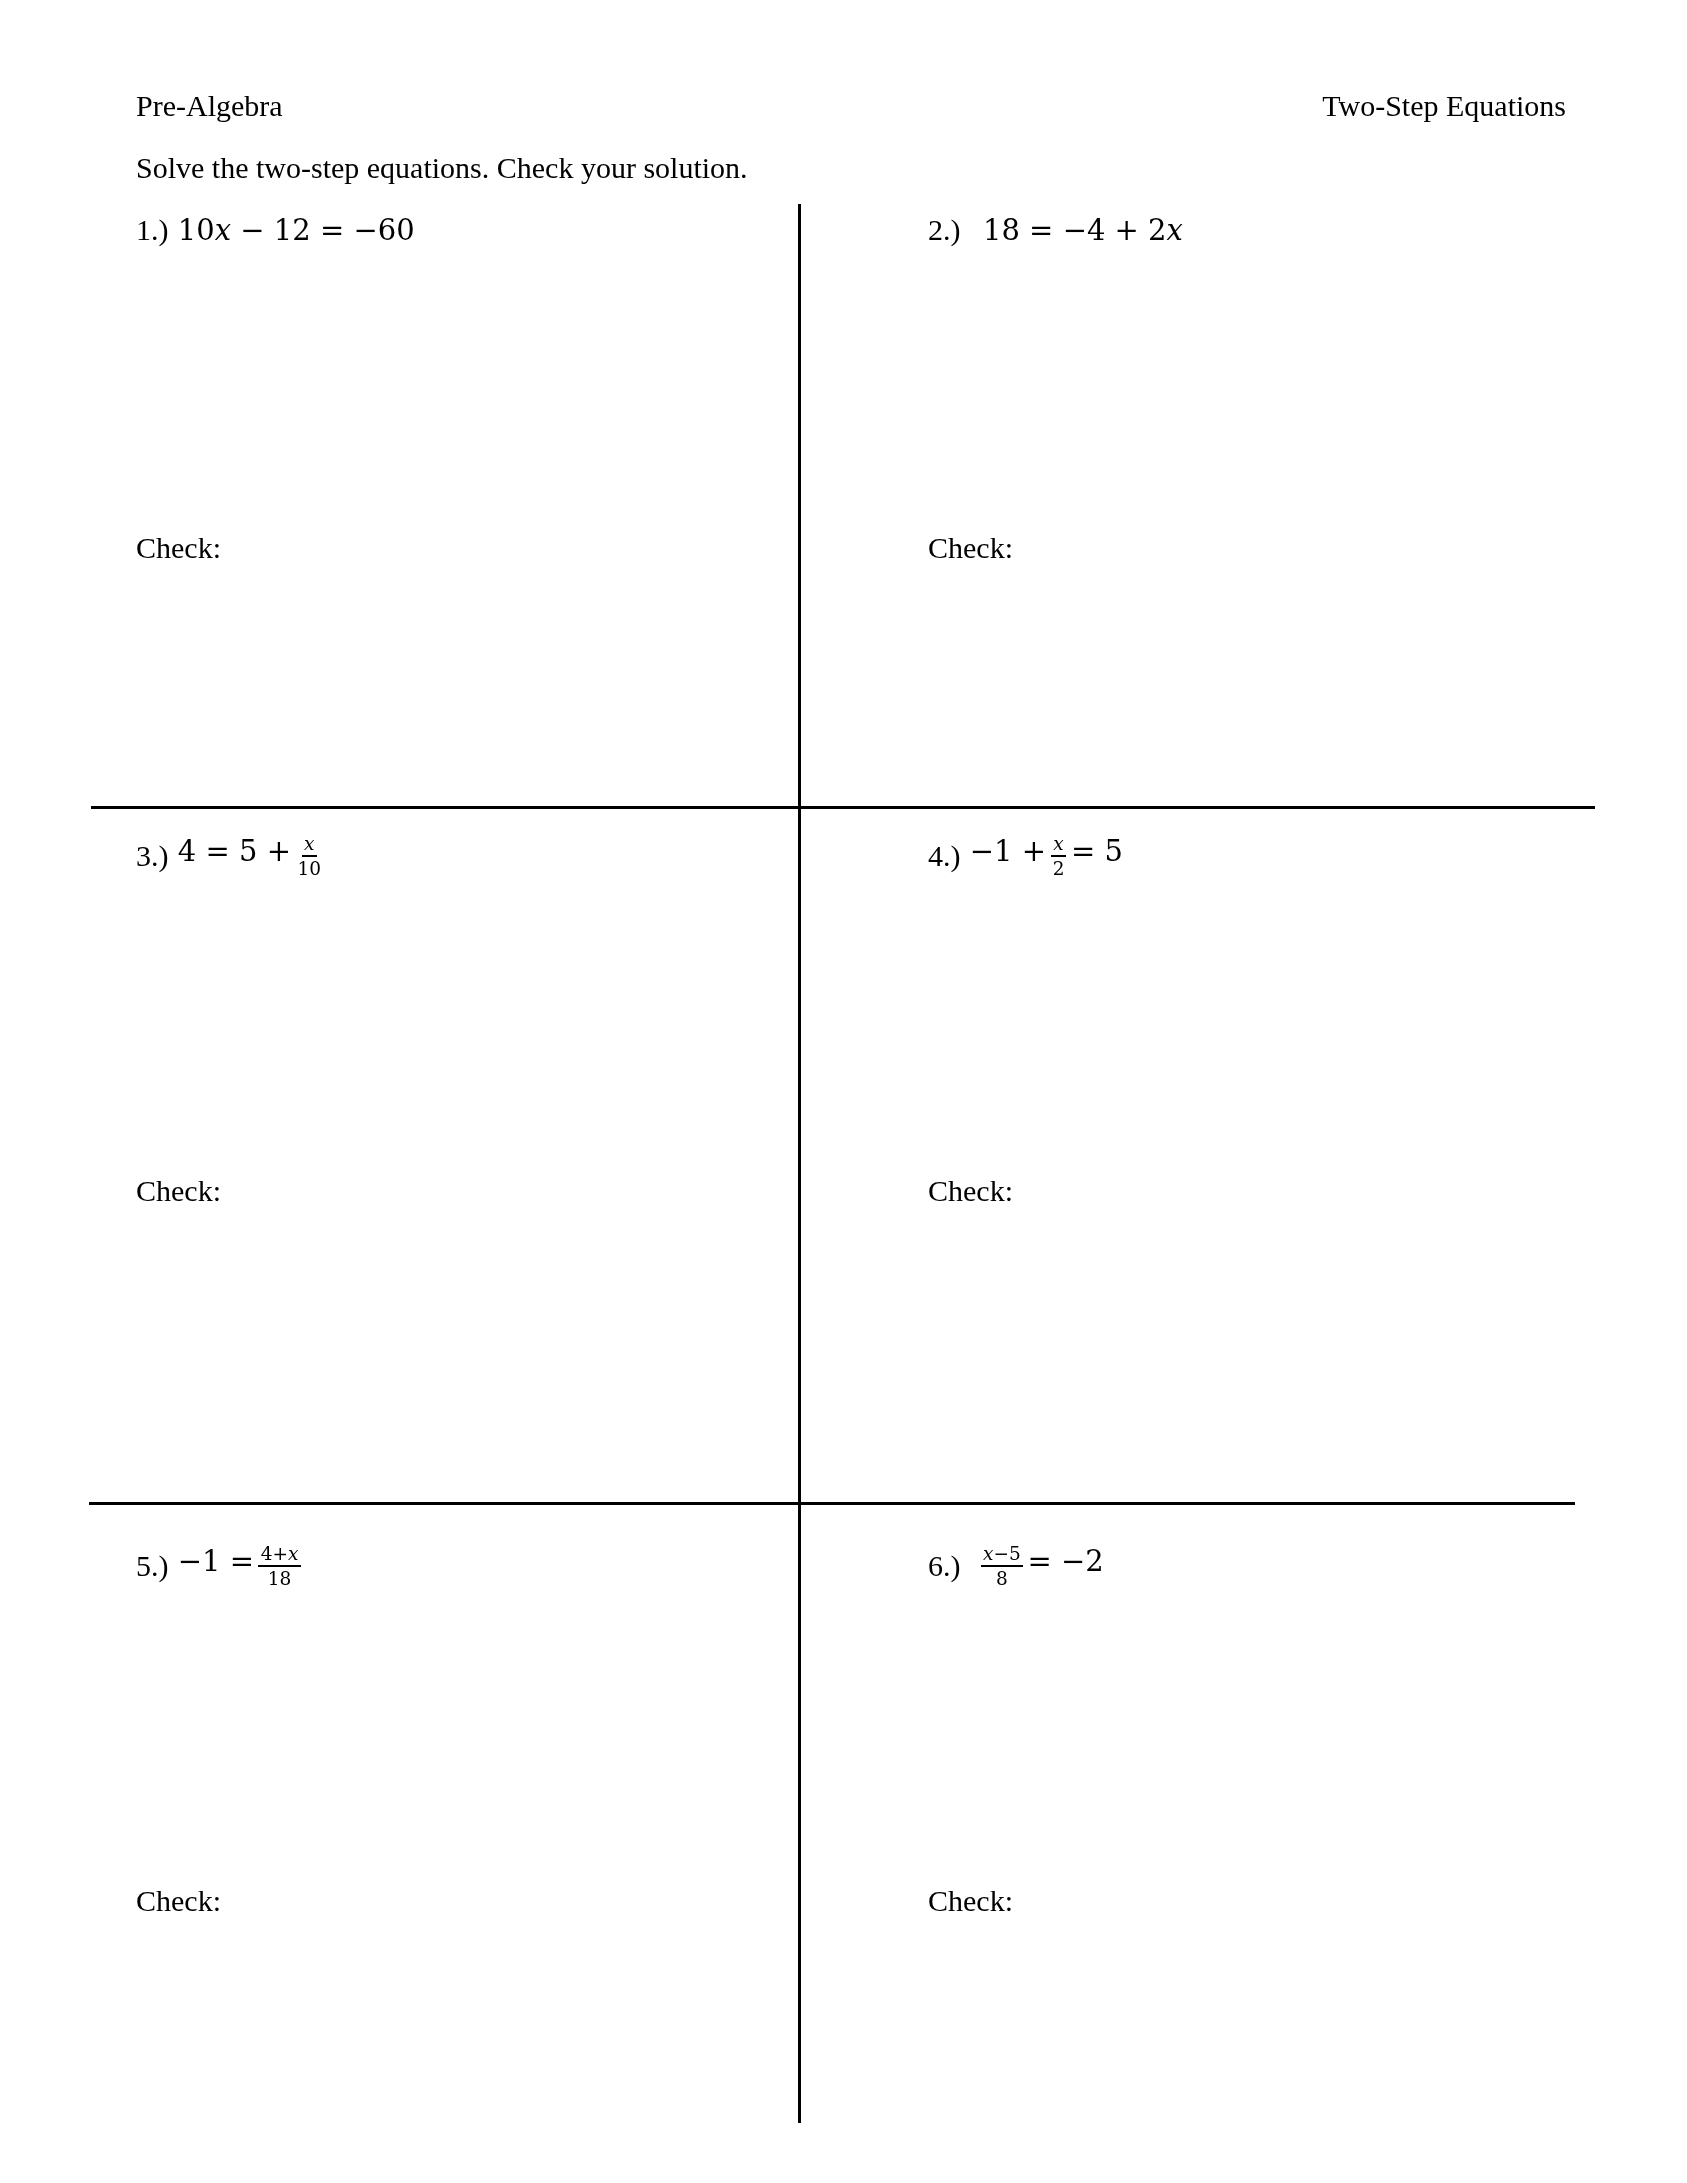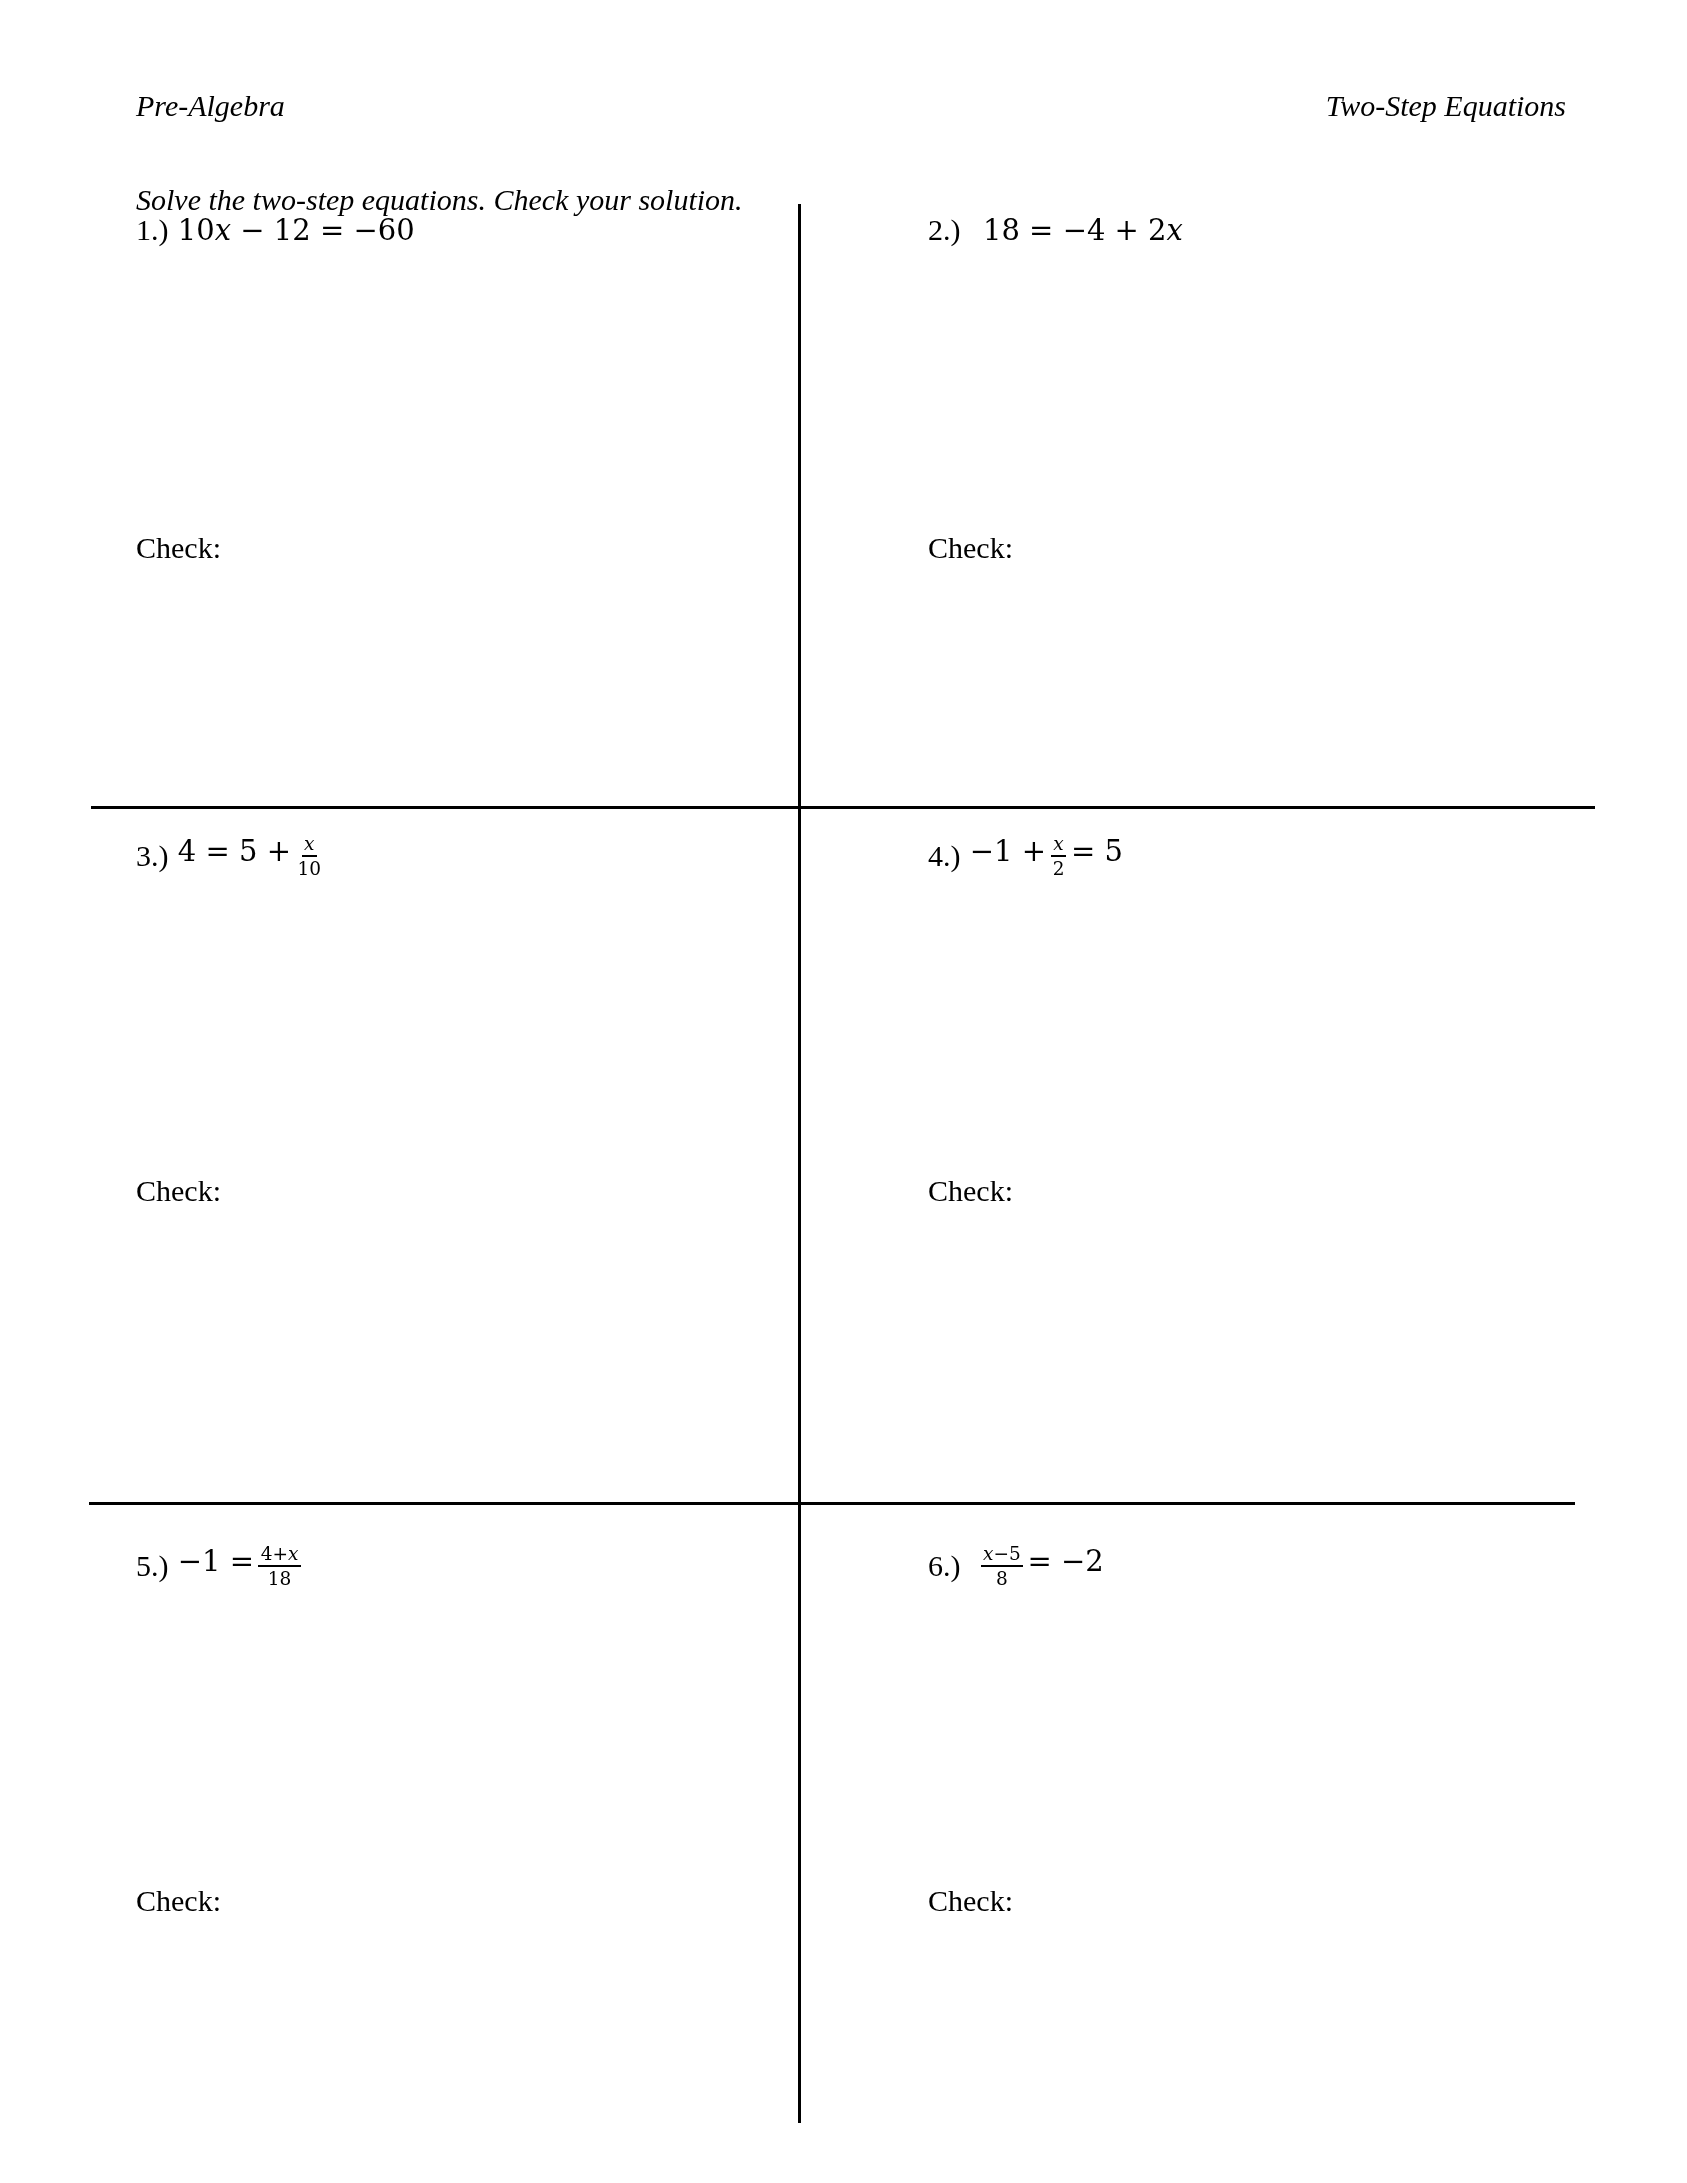--- a/index.html
+++ b/index.html
@@ -1,18 +1,18 @@
 <!DOCTYPE html>
 <html style="font-size:10.6px"><head>
   <meta charset="utf-8">
   <style>
     html, body { margin: 0; padding: 0; background: #ffffff; }
     body { width: 1687px; height: 2183px; position: relative; overflow: hidden;
            font-family: "Liberation Serif", "DejaVu Serif", serif; color: #000; }
-    .abs { position: absolute; font-style: italic; }
+    .abs { position: absolute; }
     .hdr { font-size: 30px; line-height: 1; white-space: nowrap; }
     .instr { font-size: 30px; line-height: 1; white-space: nowrap; }
     .line { position: absolute; background: #000; }
     .problem { position: absolute; display: flex; align-items: center; white-space: nowrap;
                font-size: 30px; }
     .pnum { font-family: "Liberation Serif", serif; font-size: 30px; }
     .math { font-family: "DejaVu Serif", "Liberation Serif", serif; font-size: 29px;
             display: inline-flex; }
     .math i { font-style: italic; }
     .frac { display: inline-flex; flex-direction: column; align-items: center;
@@ -20,21 +20,21 @@
     .frac .num { padding: 0 2.6px 2px 2.6px; border-bottom: 2px solid #000; }
     .frac .den { padding: 2px 2.6px 0 2.6px; }
     .check { position: absolute; font-size: 30px; line-height: 1; white-space: nowrap; }
     .sp { display: inline-block; width: 9.3px; }
   </style>
 </head>
 <body>
 
 <div class="abs hdr" style="left:136px; top:91px;">Pre-Algebra</div>
 <div class="abs hdr" style="right:121px; top:91px;margin-left:47px;">Two-Step Equations</div>
-<div class="abs instr" style="left:136px; top:153px;margin-top:32px;">Solve the two-step equations.  Check your solution.</div>
+<div class="abs instr" style="left:136px; top:153px;">Solve the two-step equations.  Check your solution.</div>
 
 <div class="line" style="left:798px; top:204px; width:2.6px; height:1919px;"></div>
 <div class="line" style="left:91px; top:806px; width:1504px; height:2.6px;"></div>
 <div class="line" style="left:89px; top:1502px; width:1486px; height:2.6px;"></div>
 
 <div class="problem" style="left:136px; top:213px;">
   <span class="pnum">1.)</span>
   <span class="sp"></span>
   <span class="math">
     <span>10</span>

